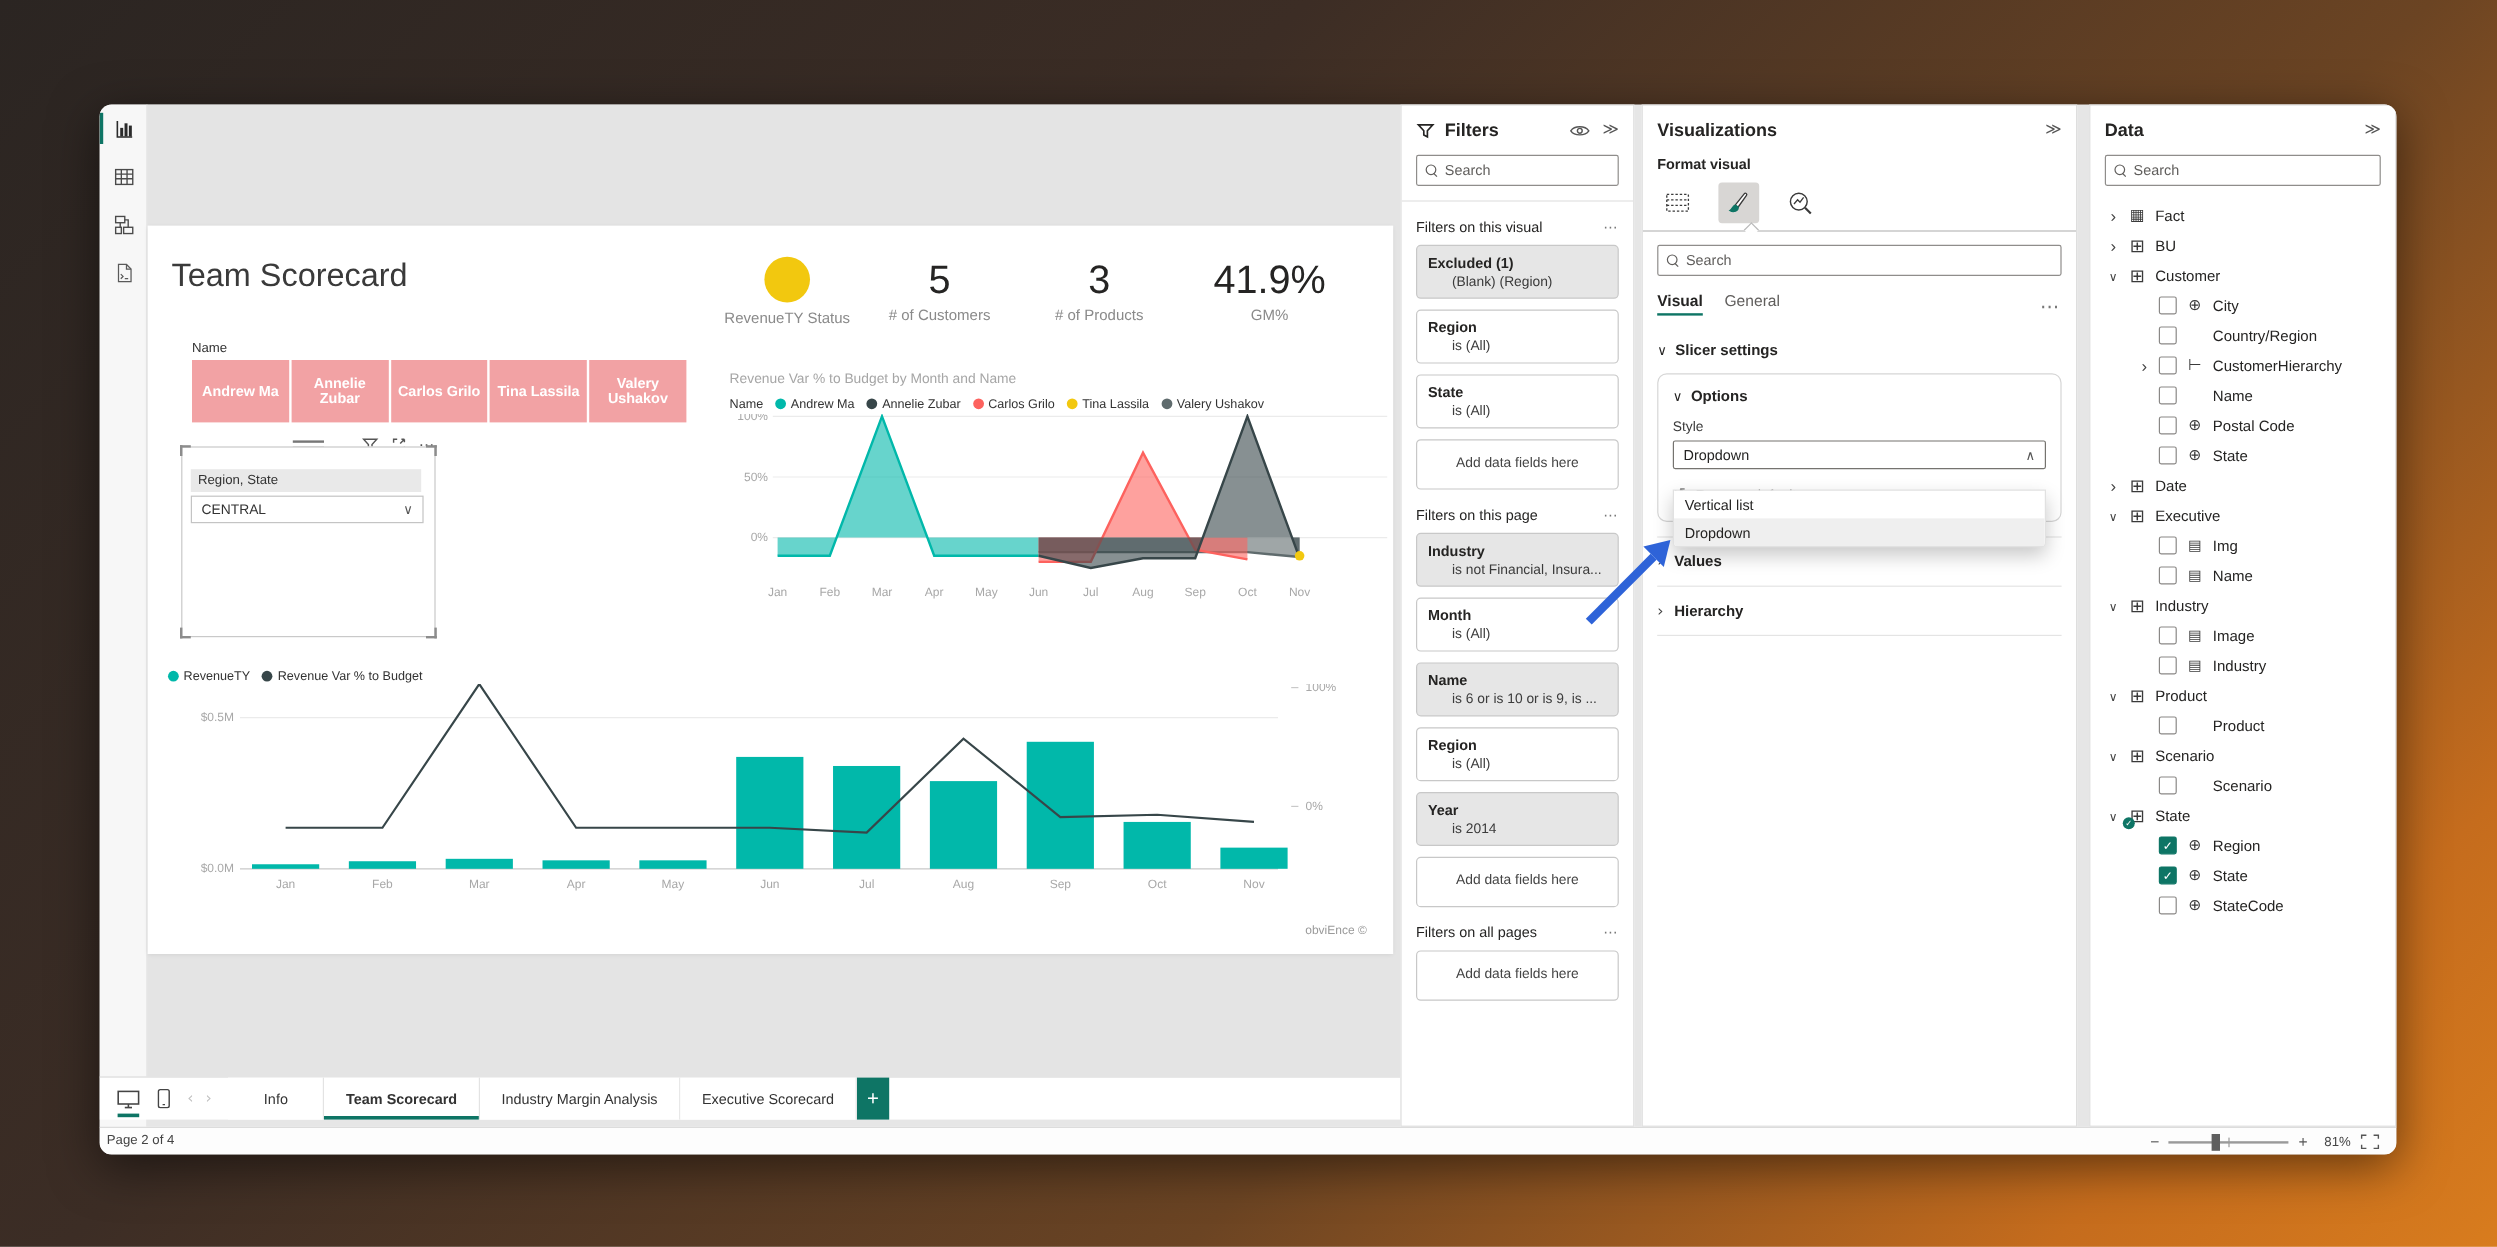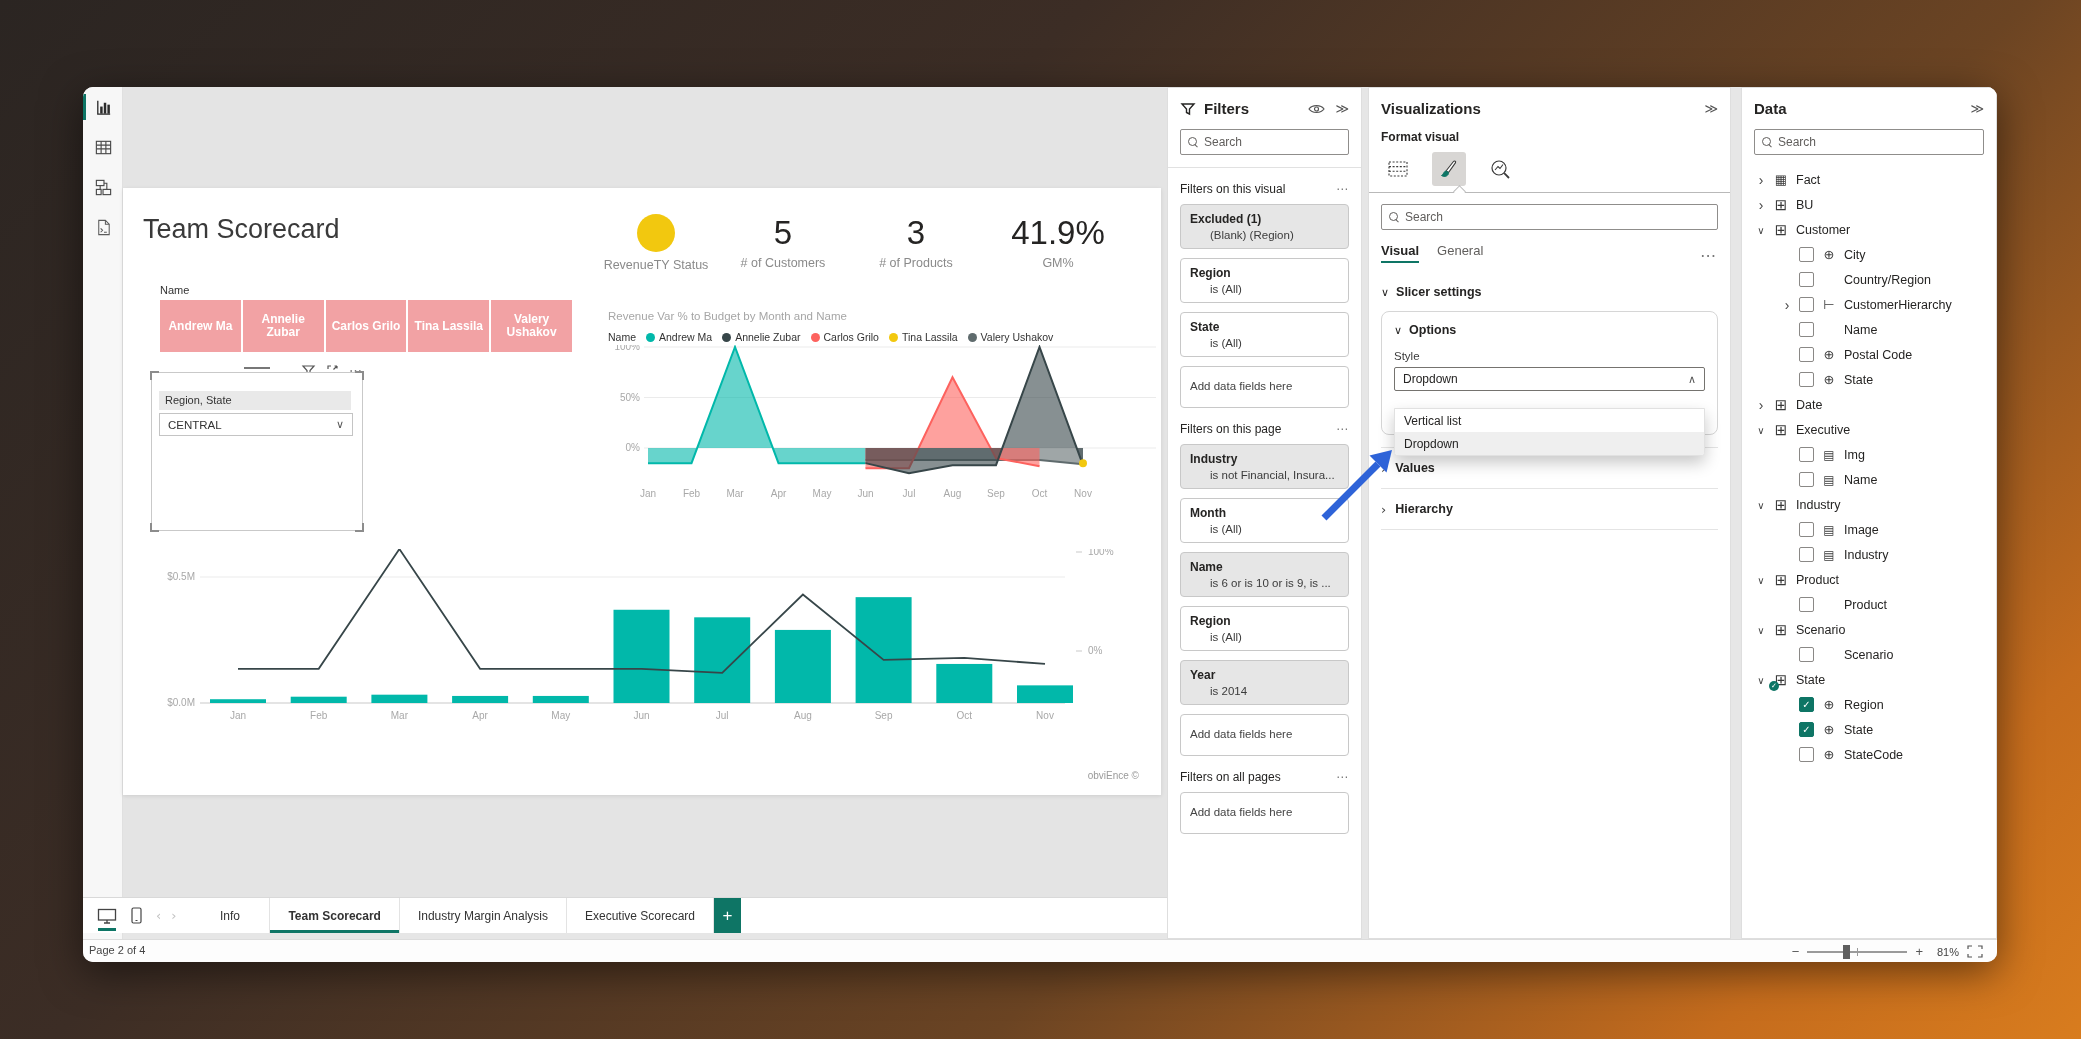--- a/index.html
+++ b/index.html
@@ -92,21 +92,21 @@
   
   #filters-pane { left:1084px; width:195px; }
   .fdivider { height:1px; background:#e1e1e1; margin:12px -12px 0; }
   .fsection-label { margin-top:14px; display:flex; font-size:12px; color:#252423; align-items:flex-end; }
   .fsection-label .dots { margin-left:auto; color:#777; letter-spacing:1px; }
   .fcards { margin-top:8px; display:flex; flex-direction:column; gap:9px; }
   .fcard { border:1px solid #c8c8c8; border-radius:4px; background:#fff; padding:7px 9px; min-height:42px; }
   .fcard[data-highlighted="true"] { background:#e6e6e6; }
   .fcard-t { font-size:12px; font-weight:bold; color:#252423; }
   .fcard-d { font-size:11.5px; color:#3b3b3b; margin-top:3px; white-space:nowrap; overflow:hidden;margin-left:20px; }
-  .fcard-p { font-size:11.5px; color:#444; text-align:left; padding:6px 0; }
+  .fcard-p { font-size:11.5px; color:#444; text-align:center; padding:6px 0; }
   .fcard-t:empty,.fcard-d:empty,.fcard-p:empty { display:none; }
   
   #viz-pane { left:1285px; width:363px; }
   .viz-subtitle { margin-top:13px; font-size:12px; font-weight:bold; color:#252423; }
   .fmt-icons { margin-top:8px; display:flex; gap:17px; align-items:center; height:34px; }
   .fmt-icon { width:34px; height:34px; display:flex; align-items:center; justify-content:center; border-radius:3px; }
   .fmt-icon.selected { background:#d8d6d4; }
   .fmt-divider { position:relative; height:1px; background:#b9b9b9; margin:6px -12px 0; }
   .fmt-caret { position:absolute; left:86px; top:-5px; width:9px; height:9px; background:#fff; border-left:1px solid #b9b9b9; border-top:1px solid #b9b9b9; transform:rotate(45deg); }
   .viz-tabs { margin-top:13px; display:flex; align-items:center; gap:18px; font-size:13px; color:#605e5c; }
@@ -284,20 +284,24 @@
             <text x="257.5" y="152" text-anchor="middle" font-size="10" fill="#a8a8a8" font-family="Liberation Sans">Jun</text>
             <text x="301" y="152" text-anchor="middle" font-size="10" fill="#a8a8a8" font-family="Liberation Sans">Jul</text>
             <text x="344.5" y="152" text-anchor="middle" font-size="10" fill="#a8a8a8" font-family="Liberation Sans">Aug</text>
             <text x="388" y="152" text-anchor="middle" font-size="10" fill="#a8a8a8" font-family="Liberation Sans">Sep</text>
             <text x="431.5" y="152" text-anchor="middle" font-size="10" fill="#a8a8a8" font-family="Liberation Sans">Oct</text>
             <text x="475" y="152" text-anchor="middle" font-size="10" fill="#a8a8a8" font-family="Liberation Sans">Nov</text>
           </svg>
       </div>
 
       <div class="combo-chart">
+        <div class="legend-row">
+          <span class="litem"><i class="ldot dot-teal"></i><span>RevenueTY</span></span>
+          <span class="litem"><i class="ldot dot-dark"></i><span>Revenue Var % to Budget</span></span>
+        </div>
         <svg id="combo-svg" width="990" height="175">
             <line x1="60" y1="28" x2="925" y2="28" stroke="#ebebeb" stroke-width="1"></line>
             <text x="55" y="31" text-anchor="end" font-size="10" fill="#a8a8a8" font-family="Liberation Sans">$0.5M</text>
             <line x1="60" y1="154" x2="925" y2="154" stroke="#c9c9c9" stroke-width="1"></line>
             <text x="55" y="157" text-anchor="end" font-size="10" fill="#a8a8a8" font-family="Liberation Sans">$0.0M</text>
             <text x="948" y="6" text-anchor="start" font-size="10" fill="#a8a8a8" font-family="Liberation Sans">100%</text>
             <line x1="936" y1="3" x2="942" y2="3" stroke="#c9c9c9"></line>
             <text x="948" y="105" text-anchor="start" font-size="10" fill="#a8a8a8" font-family="Liberation Sans">0%</text>
             <line x1="936" y1="102" x2="942" y2="102" stroke="#c9c9c9"></line>
             <rect x="70" y="150.22" width="56" height="3.78" fill="#01B8AA"></rect>

